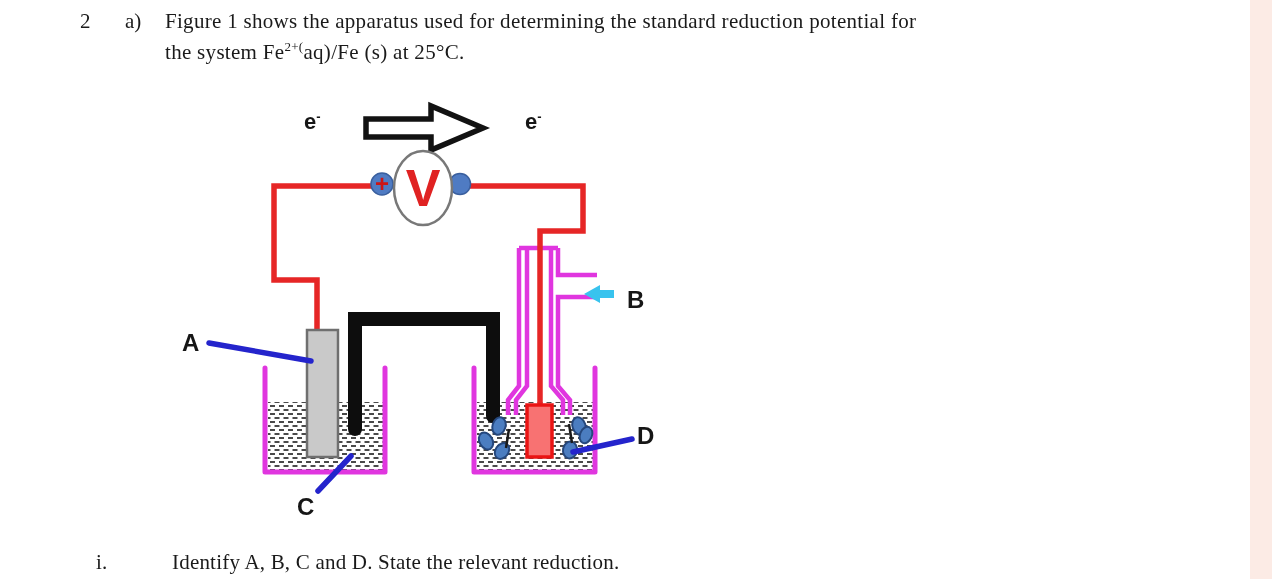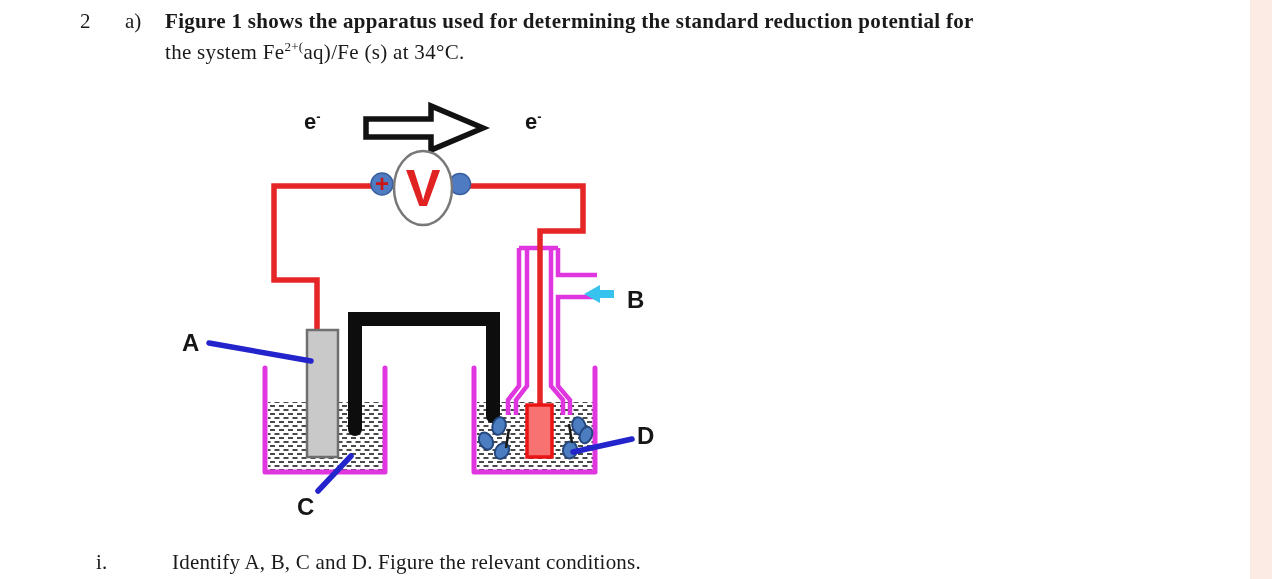--- a/index.html
+++ b/index.html
@@ -67,23 +67,23 @@
 </style>
 </head>
 <body>
 
 <div class="page">
 
   <div class="abs page-edge" style="left:1250px;top:0;width:22px;height:579px;"></div>
 
   <div class="abs qnum" style="left:80px;top:9px;">2</div>
   <div class="abs qnum" style="left:125px;top:9px;">a)</div>
-  <div class="abs qtext" style="left:165px;top:9px;font-weight:bold;">Figure 1 shows the apparatus used for determining the standard reduction potential for</div>
+  <div class="abs qtext" style="left:165px;top:9px;">Figure 1 shows the apparatus used for determining the standard reduction potential for</div>
   <div class="abs qtext" style="left:165px;top:39px;">
-    <span>the system Fe</span><sup class="qsup">2+(</sup><span>aq)/Fe (s) at 34°C.</span>
+    <span>the system Fe</span><sup class="qsup">2+(</sup><span>aq)/Fe (s) at 25°C.</span>
   </div>
 
   <div class="abs solution" style="left:268px;top:402px;width:115px;height:69px;"></div>
   <div class="abs solution" style="left:477px;top:402px;width:116px;height:69px;"></div>
 
   <svg class="abs" style="left:0;top:0;" width="1272" height="579" viewBox="0 0 1272 579">
 
     <polygon class="st-arrowblock" points="366,119 431,119 431,106 483,128 431,150 431,137 366,137"></polygon>
 
     <polyline class="st-wire" points="383,186 274,186 274,280 317,280 317,334"></polyline>
@@ -140,16 +140,16 @@
   </div>
   <div class="abs vlabel" style="left:396px;top:160px;">V</div>
   <div class="abs pluslabel" style="left:371px;top:172px;">+</div>
   <div class="abs figlabel" style="left:182px;top:331px;">A</div>
   <div class="abs figlabel" style="left:627px;top:288px;">B</div>
   <div class="abs figlabel" style="left:297px;top:495px;">C</div>
   <div class="abs figlabel" style="left:637px;top:424px;">D</div>
 
   <div class="abs subq" style="left:96px;top:550px;">i.</div>
   <div class="abs subq" style="left:172px;top:550px;">
-    <span>Identify </span><b>A, B, C</b><span> and </span><b>D</b><span>. Figure the relevant conditions.</span>
+    <span>Identify </span><b>A, B, C</b><span> and </span><b>D</b><span>. State the relevant reduction.</span>
   </div>
 
 </div>
 
 </body></html>

